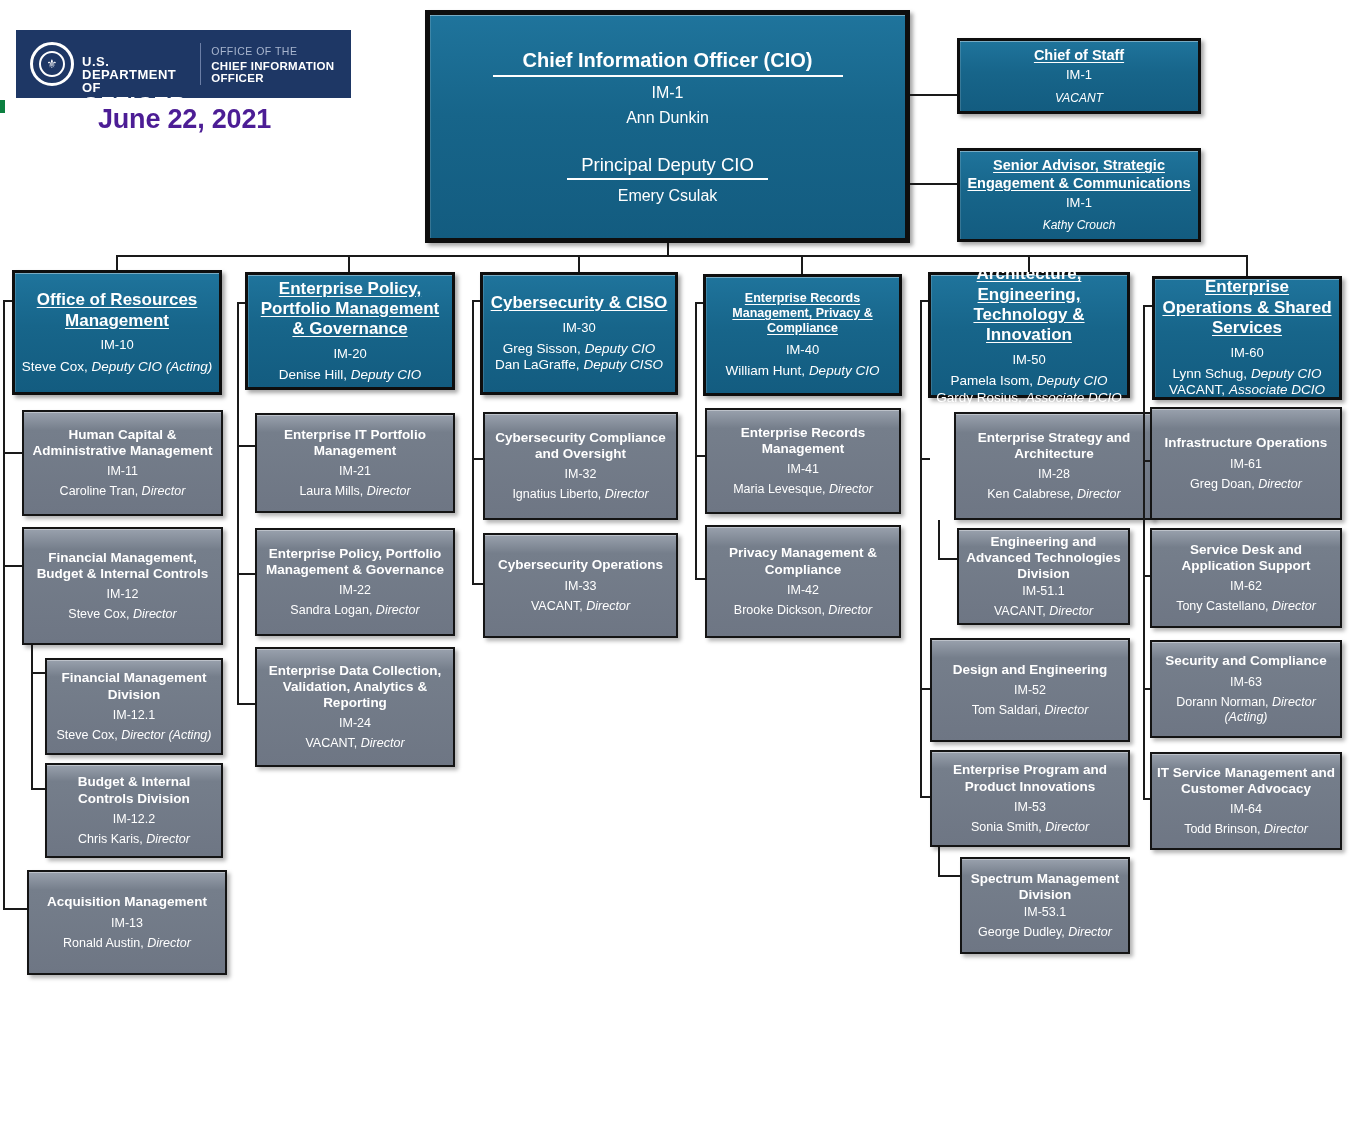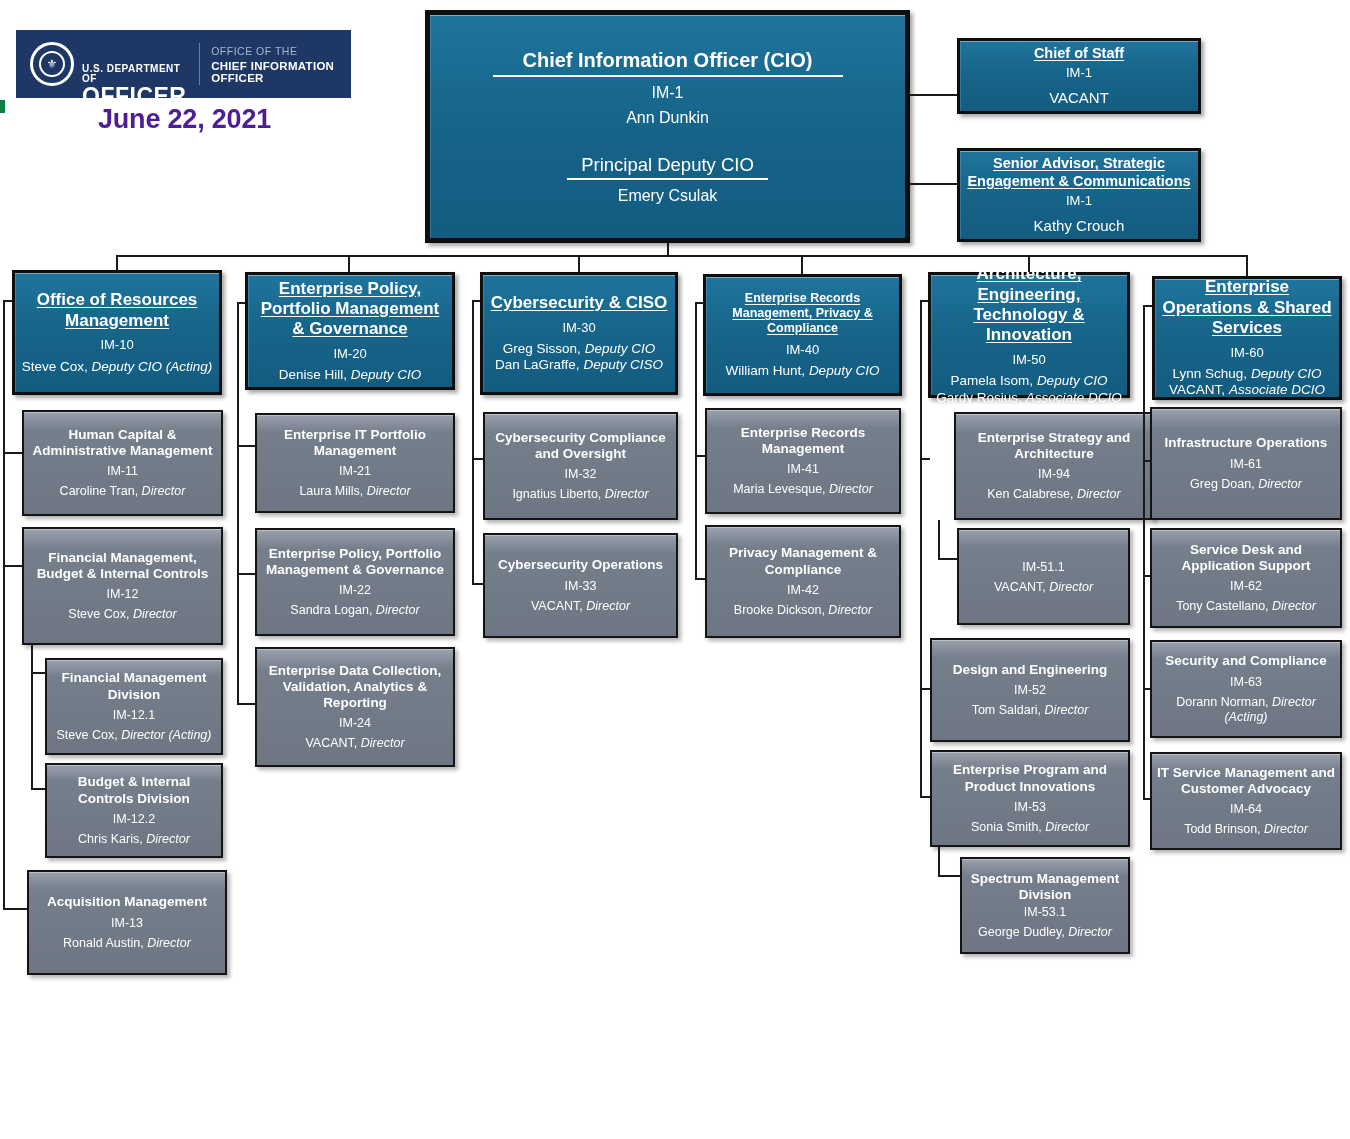--- a/index.html
+++ b/index.html
@@ -7,21 +7,21 @@
           font-family:"Liberation Sans",sans-serif;}
 
   
   .banner{position:absolute;left:16px;top:30px;width:335px;height:68px;background:#1e3765;
           display:flex;align-items:center;padding:0 14px;box-sizing:border-box;color:#fff;}
   .seal{width:44px;height:44px;border-radius:50%;border:3px solid #fff;box-sizing:border-box;
         display:flex;align-items:center;justify-content:center;flex:0 0 auto;}
   .seal-inner{width:26px;height:26px;border-radius:50%;border:2px solid #fff;box-sizing:border-box;
         display:flex;align-items:center;justify-content:center;font-size:12px;color:#fff;}
   .wordmark{margin-left:8px;line-height:1;}
-  .agency-small{font-size:10px;font-weight:bold;letter-spacing:.5px;margin-top:44px;}
+  .agency-small{font-size:13px;font-weight:bold;letter-spacing:.5px;margin-top:44px;}
   .agency-large{font-size:23px;font-weight:900;letter-spacing:.5px;margin-top:1px;}
   .banner-divider{width:1px;height:42px;background:#6b7ea6;margin:0 11px 0 13px;}
   .office1{font-size:10.5px;color:#a9b6cf;letter-spacing:.5px;}
   .office2{font-size:11.5px;font-weight:bold;letter-spacing:.3px;margin-top:3px;}
   .date{position:absolute;left:98px;top:104px;font-size:27px;font-weight:bold;color:#4c1d95;
         letter-spacing:-.2px;}
   .green-marker{position:absolute;left:0;top:100px;width:5px;height:13px;background:#0c8040;}
 
   
   .box{position:absolute;box-sizing:border-box;display:flex;flex-direction:column;
@@ -46,21 +46,21 @@
   .bp2{font-size:13.5px;margin-top:0;}
   .it{font-style:italic;}
 
   .cio-title{font-size:20px;font-weight:bold;border-bottom:2px solid #fff;padding:0 30px 3px;}
   .cio-line{font-size:16px;margin-top:6px;}
   .cio-spacer{height:26px;}
   .cio-sub{font-size:18.5px;font-weight:bold;border-bottom:2px solid #fff;padding:0 14px 2px;
            font-weight:normal;}
   .staff-title{font-size:14.5px;font-weight:bold;text-decoration:underline;text-underline-offset:2px;}
   .staff-code{font-size:13px;margin-top:3px;}
-  .staff-name{font-size:15px;margin-top:8px;}
+  .staff-name{font-size:12px;margin-top:8px;font-style:italic;}
 
   
   .ln{position:absolute;background:#1a1a1a;}
 </style>
 </head>
 <body>
 
 <div id="canvas">
 
   <div class="banner">
@@ -199,24 +199,25 @@
     <div class="bp"><span>Maria Levesque,</span> <span class="it">Director</span></div>
   </div>
   <div class="box gray" style="left:705px;top:525px;width:196px;height:113px">
     <div class="bt">Privacy Management &amp; Compliance</div>
     <div class="bc">IM-42</div>
     <div class="bp"><span>Brooke Dickson,</span> <span class="it">Director</span></div>
   </div>
 
   <div class="box gray" style="left:954px;top:412px;width:200px;height:108px">
     <div class="bt">Enterprise Strategy and Architecture</div>
-    <div class="bc">IM-94</div>
+    <div class="bc">IM-28</div>
     <div class="bp"><span>Ken Calabrese,</span> <span class="it">Director</span></div>
   </div>
   <div class="box gray" style="left:957px;top:528px;width:173px;height:97px">
+    <div class="bt">Engineering and Advanced Technologies Division</div>
     <div class="bc" style="margin-top:2px">IM-51.1</div>
     <div class="bp"><span>VACANT,</span> <span class="it">Director</span></div>
   </div>
   <div class="box gray" style="left:930px;top:638px;width:200px;height:104px">
     <div class="bt">Design and Engineering</div>
     <div class="bc">IM-52</div>
     <div class="bp"><span>Tom Saldari,</span> <span class="it">Director</span></div>
   </div>
   <div class="box gray" style="left:930px;top:750px;width:200px;height:97px">
     <div class="bt">Enterprise Program and Product Innovations</div>

